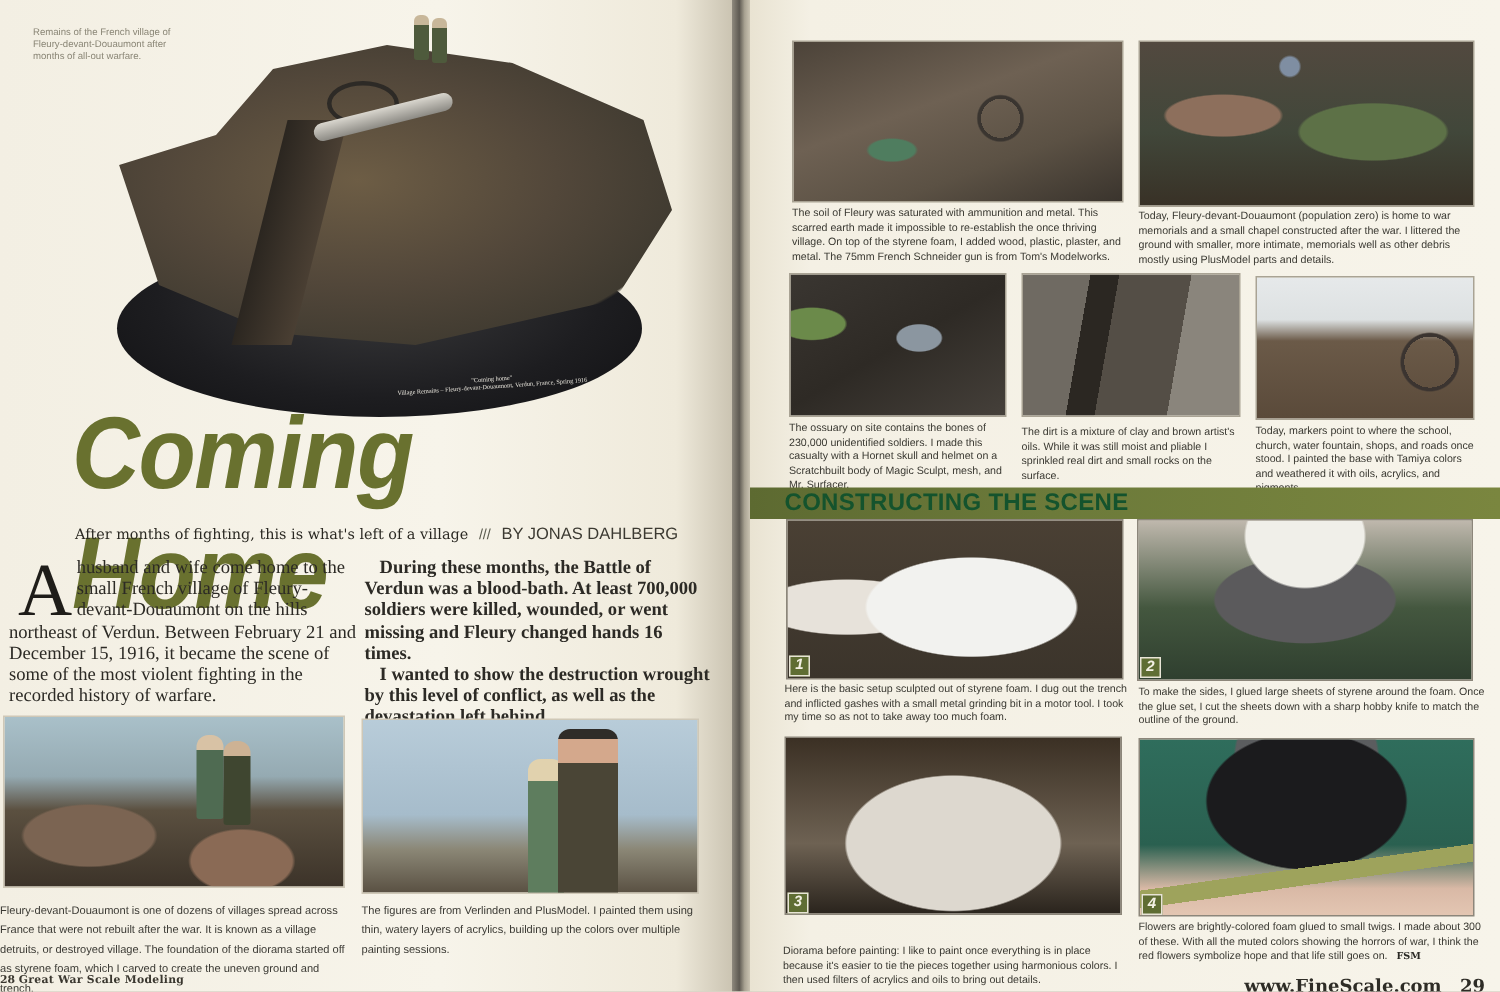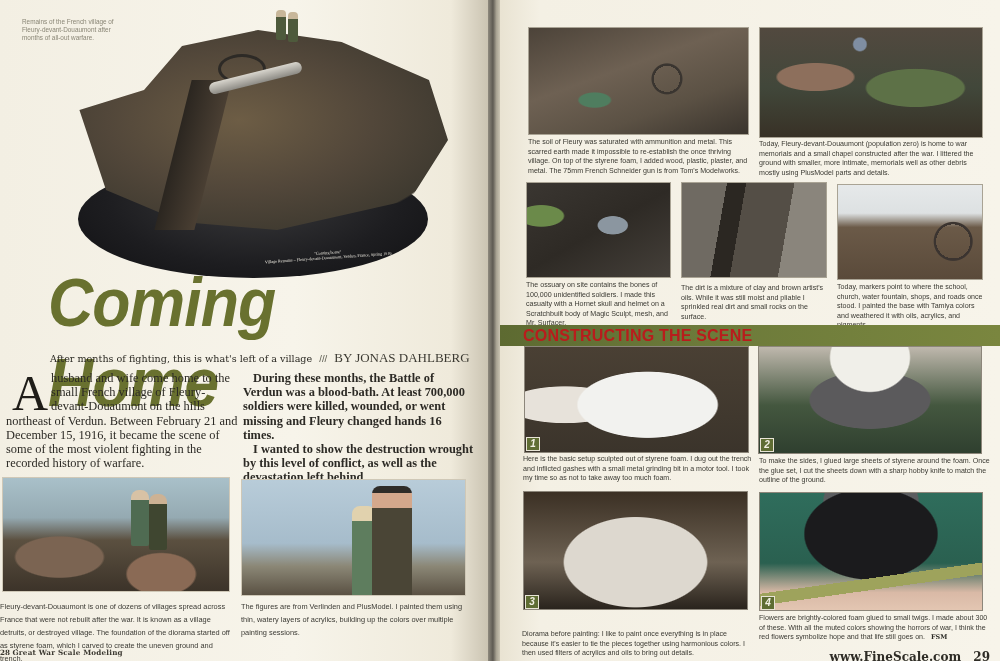--- a/index.html
+++ b/index.html
@@ -65,21 +65,21 @@
     position: absolute; left: 48px; top: 262px; width: 440px;
     font-family: "Liberation Sans", sans-serif; font-weight: bold; font-style: italic;
     font-size: 68px; letter-spacing: -1px; color: #69712f; line-height: 80px;
     transform: scaleX(0.92); transform-origin: left center;
   }
   .deck {
     position: absolute; left: 50px; top: 350px; width: 440px;
     font-family: "DejaVu Serif", serif; font-size: 9.6px; color: #2a2822;
   }
   .deck .sep { color: #5a5a4e; font-family: "Liberation Sans", sans-serif; margin: 0 4px; }
-  .deck .byline { font-family: Liberation Serif, serif; font-size: 13px; color: #3c3a32; }
+  .deck .byline { font-family: Liberation Sans, sans-serif; font-size: 11px; color: #3c3a32; }
 
   .col {
     position: absolute; top: 371px; width: 232px;
     font-family: "Liberation Serif", serif; font-size: 12.4px; line-height: 14.2px; color: #2c2a25;
   }
   .col-1 { left: 6px; }
   .col-2 { left: 243px; font-weight: bold; }
   .col p { text-indent: 0; }
   .col-2 p + p { text-indent: 10px; }
   .col-2 p:first-child { text-indent: 10px; }
@@ -150,21 +150,21 @@
   .cr4 { left: 681px; top: 284px; width: 144px; }
   .cr5 { left: 837px; top: 283px; width: 150px; }
 
   .section-bar {
     position: absolute; left: 500px; top: 325px; width: 500px; height: 21px;
     background: linear-gradient(90deg, #5d6a31 0%, #6c7a3a 40%, #7a863f 100%);
   }
   .section-title {
     position: absolute; left: 523px; top: 326px;
     font-family: "Liberation Sans", sans-serif; font-weight: bold; font-size: 16px; letter-spacing: 0.2px;
-    color: #b91c1c; line-height: 20px;
+    color: #14532d; line-height: 20px;
   }
 
   .step-photo { position: absolute; overflow: hidden; border: 1px solid #8c867a; }
   .sp1 { left: 524px; top: 346px; width: 225px; height: 107px;
     background:
       radial-gradient(ellipse at 55% 55%, #f2f2ef 0 40%, transparent 41%),
       radial-gradient(ellipse at 18% 55%, #e7e2da 0 22%, transparent 23%),
       linear-gradient(180deg, #4a4034 0%, #3b342b 100%); }
   .sp2 { left: 758px; top: 346px; width: 224px; height: 108px;
     background:
@@ -267,21 +267,21 @@
   <div class="page-right"></div>
 
   <div class="rphoto rp1"></div>
   <div class="rphoto rp2"></div>
   <div class="rphoto rp3"></div>
   <div class="rphoto rp4"></div>
   <div class="rphoto rp5"></div>
 
   <div class="caption-r cr1">The soil of Fleury was saturated with ammunition and metal. This scarred earth made it impossible to re-establish the once thriving village. On top of the styrene foam, I added wood, plastic, plaster, and metal. The 75mm French Schneider gun is from Tom's Modelworks.</div>
   <div class="caption-r cr2">Today, Fleury-devant-Douaumont (population zero) is home to war memorials and a small chapel constructed after the war. I littered the ground with smaller, more intimate, memorials well as other debris mostly using PlusModel parts and details.</div>
-  <div class="caption-r cr3">The ossuary on site contains the bones of 100,000 unidentified soldiers. I made this casualty with a Hornet skull and helmet on a Scratchbuilt body of Magic Sculpt, mesh, and Mr. Surfacer.</div>
+  <div class="caption-r cr3">The ossuary on site contains the bones of 230,000 unidentified soldiers. I made this casualty with a Hornet skull and helmet on a Scratchbuilt body of Magic Sculpt, mesh, and Mr. Surfacer.</div>
   <div class="caption-r cr4">The dirt is a mixture of clay and brown artist's oils. While it was still moist and pliable I sprinkled real dirt and small rocks on the surface.</div>
   <div class="caption-r cr5">Today, markers point to where the school, church, water fountain, shops, and roads once stood. I painted the base with Tamiya colors and weathered it with oils, acrylics, and pigments.</div>
 
   <div class="section-bar"></div>
   <h2 class="section-title">CONSTRUCTING THE SCENE</h2>
 
   <div class="step-photo sp1"></div>
   <div class="step-photo sp2"></div>
   <div class="step-photo sp3"></div>
   <div class="step-photo sp4"></div>

